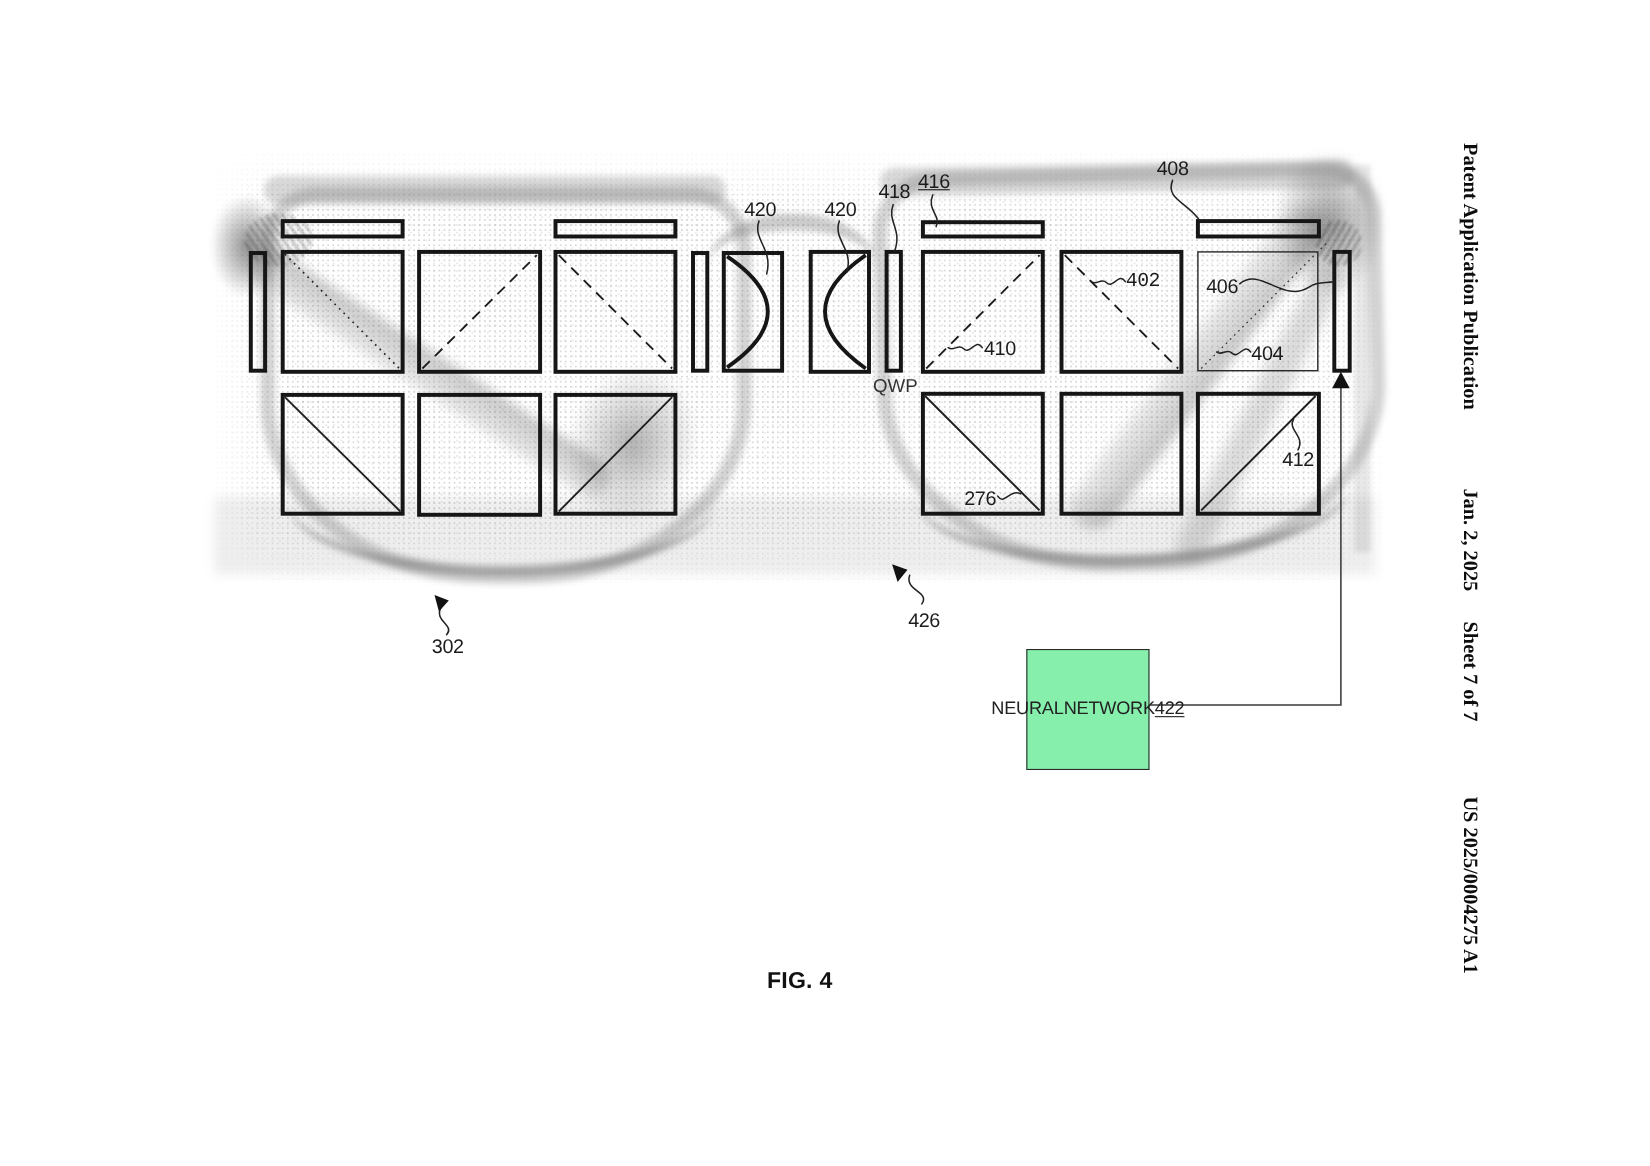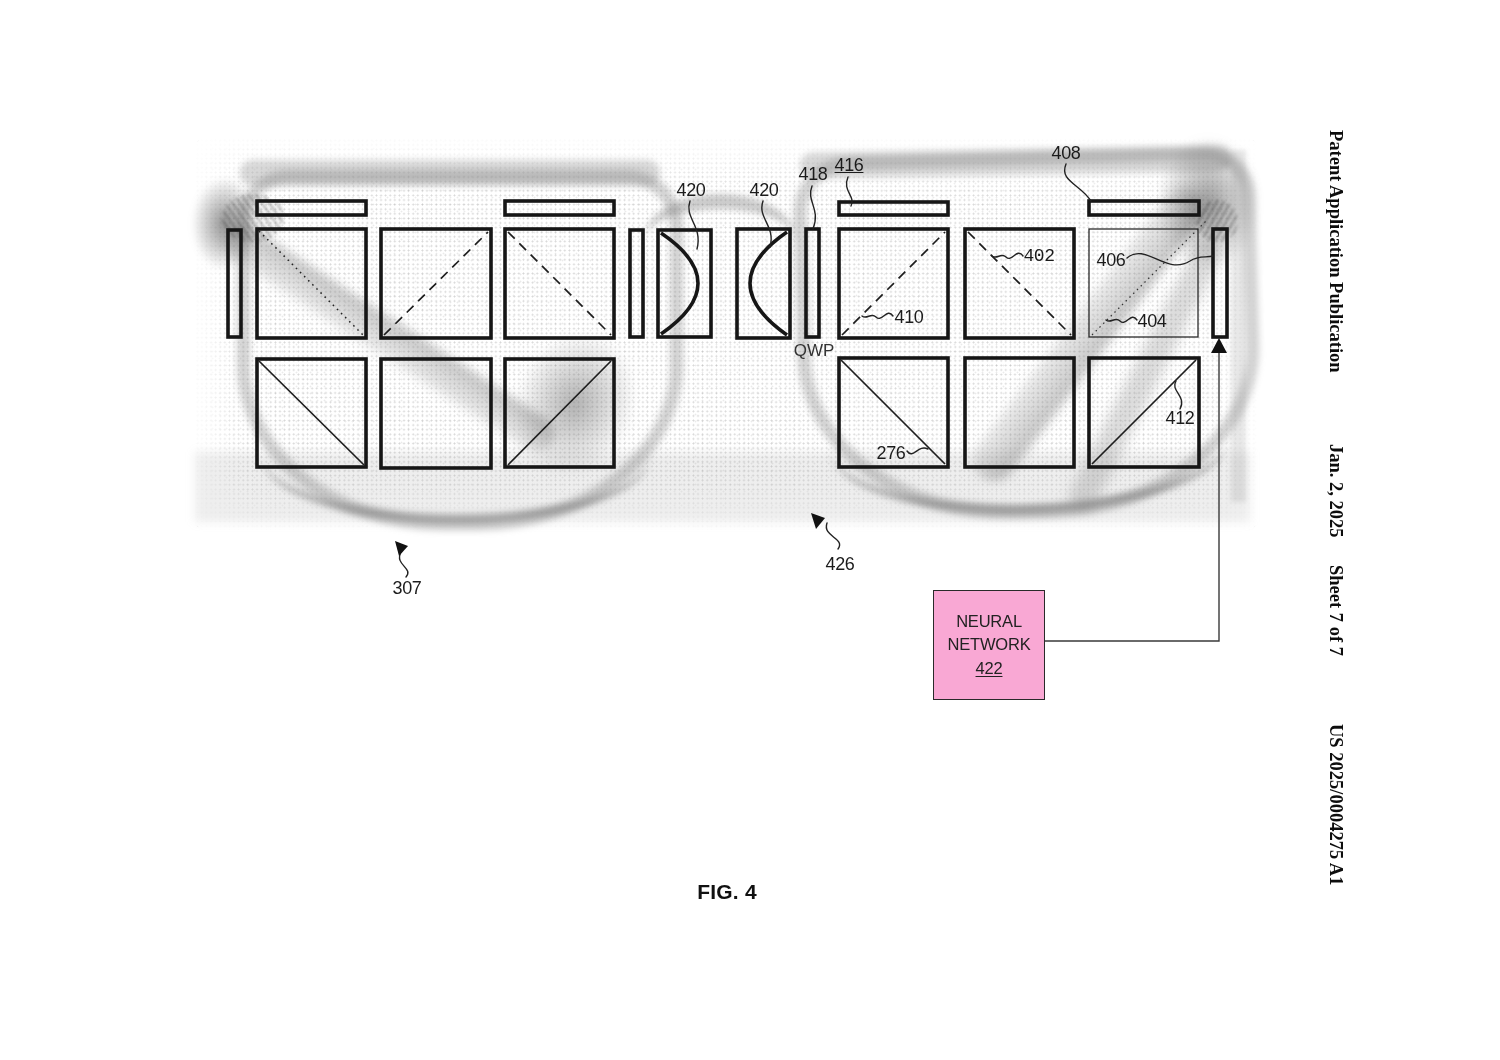--- a/index.html
+++ b/index.html
@@ -58,21 +58,21 @@
   .dt{fill:none;stroke:#222;stroke-width:1.5;stroke-dasharray:1.6 4.2;}
   .dt2{fill:none;stroke:#333;stroke-width:1.2;stroke-dasharray:1.5 3.8;}
   .ld{fill:none;stroke:#222;stroke-width:1.4;stroke-linecap:round;}
   .cn{fill:none;stroke:#3a3a3a;stroke-width:1.4;}
   .ah{fill:#111;stroke:none;}
   
   .ref{position:absolute;z-index:4;transform:translateX(-50%);font-size:18px;color:#1b1b1b;
        letter-spacing:-.4px;white-space:nowrap;}
   .qwp{position:absolute;z-index:4;transform:translateX(-50%);font-size:17px;color:#333;letter-spacing:0;}
   .nn-box{position:absolute;z-index:4;left:933px;top:590px;width:110px;height:108px;
-      border:1.6px solid #2a2a2a;background:#f9a8d4;display:flex;flex-direction:column;
+      border:1.6px solid #2a2a2a;background:#86efac;display:flex;flex-direction:row;
       align-items:center;justify-content:center;font-size:16.5px;color:#222;line-height:1.4;
       letter-spacing:-.2px;}
   .nn-ref{text-decoration:underline;text-underline-offset:2px;}
   .fig-caption{position:absolute;z-index:4;left:727px;top:880px;transform:translateX(-50%);
       font-size:21px;font-weight:700;color:#111;letter-spacing:.2px;}
   
   .side{position:absolute;left:1312px;width:34px;writing-mode:vertical-rl;z-index:4;
       font-family:"Liberation Serif",serif;font-weight:700;font-size:18.5px;color:#0d0d0d;
       white-space:nowrap;}
 </style>
@@ -165,21 +165,21 @@
   <div class="ref" style="left:764px;top:180px;">420</div>
   <div class="ref" style="left:813px;top:164px;">418</div>
   <div class="ref" style="left:849px;top:155px;text-decoration:underline;">416</div>
   <div class="ref" style="left:1066px;top:143px;">408</div>
   <div class="ref" style="left:1039px;top:246px;font-family:Liberation Mono, monospace;">402</div>
   <div class="ref" style="left:909px;top:307px;">410</div>
   <div class="ref" style="left:1111px;top:250px;">406</div>
   <div class="ref" style="left:1152px;top:311px;">404</div>
   <div class="ref" style="left:891px;top:443px;">276</div>
   <div class="ref" style="left:1180px;top:408px;">412</div>
-  <div class="ref" style="left:407px;top:578px;">307</div>
+  <div class="ref" style="left:407px;top:578px;">302</div>
   <div class="ref" style="left:840px;top:526px;margin-top:28px;">426</div>
   <div class="qwp" style="left:814px;top:341px;">QWP</div>
 
   <div class="nn-box">
     <div>NEURAL</div>
     <div>NETWORK</div>
     <div class="nn-ref">422</div>
   </div>
 
   <div class="fig-caption">FIG. 4</div>

